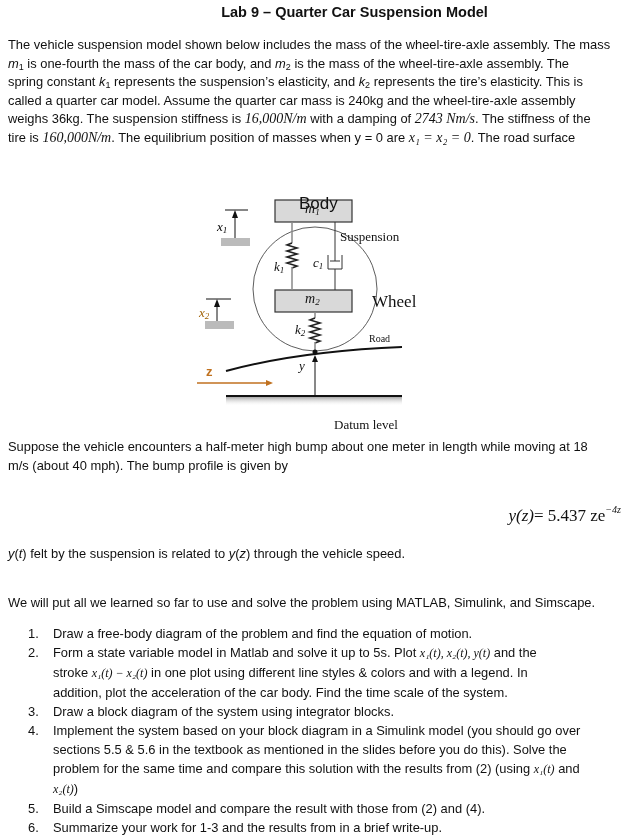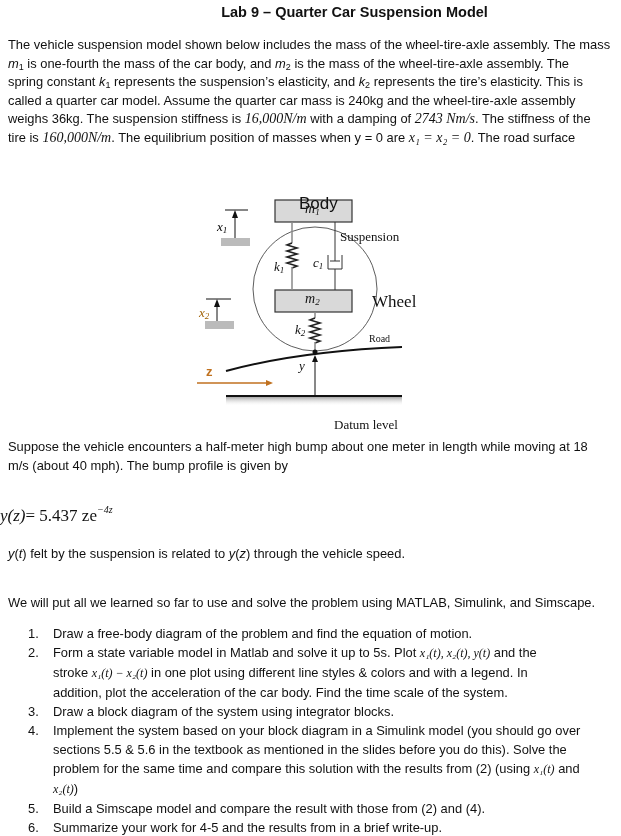--- a/index.html
+++ b/index.html
@@ -3,21 +3,21 @@
 <meta charset="utf-8">
 <style>
   html, body { margin:0; padding:0; background:#ffffff; }
   body { width:621px; height:836px; position:relative; overflow:hidden; font-family:"Liberation Sans", sans-serif; color:#111; }
   .title { position:absolute; top:4px; left:0; width:621px; text-align:center; font-weight:bold; font-size:14.5px;margin-left:44px; }
   .para { position:absolute; left:8px; width:608px; font-size:12.9px; line-height:18.6px; }
   .para .m { font-family:"Liberation Serif", serif; font-style:italic; font-size:14px; }
   .para i { font-style:italic; }
   sub { font-size:9px; vertical-align:-2px; line-height:0; }
   .diagram { position:absolute; left:180px; top:175px; width:260px; height:250px; }
-  .eq { position:absolute; top:506px; left:0; width:621px; text-align:left; font-family:"Liberation Serif", serif; font-size:17px; }
+  .eq { position:absolute; top:506px; left:0; width:621px; text-align:right; font-family:"Liberation Serif", serif; font-size:17px; }
   .eq sup { font-size:10px; vertical-align:8px; line-height:0; }
   ol { position:absolute; left:0; top:624px; width:604px; margin:0; padding:0 0 0 53px; list-style:none; font-size:12.9px; line-height:19px; }
   ol li { position:relative; }
   ol li .num { position:absolute; left:-25px; }
   .mi { font-family:"Liberation Serif", serif; font-style:italic; font-size:12px; }
 </style>
 </head>
 <body>
 
 <div class="title">Lab 9 – Quarter Car Suspension Model</div>
@@ -112,14 +112,14 @@
 </div>
 
 <div class="para" style="top:594px;">We will put all we learned so far to use and solve the problem using MATLAB, Simulink, and Simscape.</div>
 
 <ol>
   <li><span class="num">1.</span><span>Draw a free-body diagram of the problem and find the equation of motion.</span></li>
   <li><span class="num">2.</span><span>Form a state variable model in Matlab and solve it up to 5s. Plot </span><span class="mi">x₁(t), x₂(t), y(t)</span><span> and the</span><br><span>stroke </span><span class="mi">x₁(t) − x₂(t)</span><span> in one plot using different line styles &amp; colors and with a legend. In</span><br><span>addition, plot the acceleration of the car body. Find the time scale of the system.</span></li>
   <li><span class="num">3.</span><span>Draw a block diagram of the system using integrator blocks.</span></li>
   <li><span class="num">4.</span><span>Implement the system based on your block diagram in a Simulink model (you should go over</span><br><span>sections 5.5 &amp; 5.6 in the textbook as mentioned in the slides before you do this). Solve the</span><br><span>problem for the same time and compare this solution with the results from (2) (using </span><span class="mi">x₁(t)</span><span> and</span><br><span class="mi">x₂(t)</span><span>)</span></li>
   <li><span class="num">5.</span><span>Build a Simscape model and compare the result with those from (2) and (4).</span></li>
-  <li><span class="num">6.</span><span>Summarize your work for 4-5 and the results from in a brief write-up.</span></li>
+  <li><span class="num">6.</span><span>Summarize your work for 1-3 and the results from in a brief write-up.</span></li>
 </ol>
 
 </body></html>

